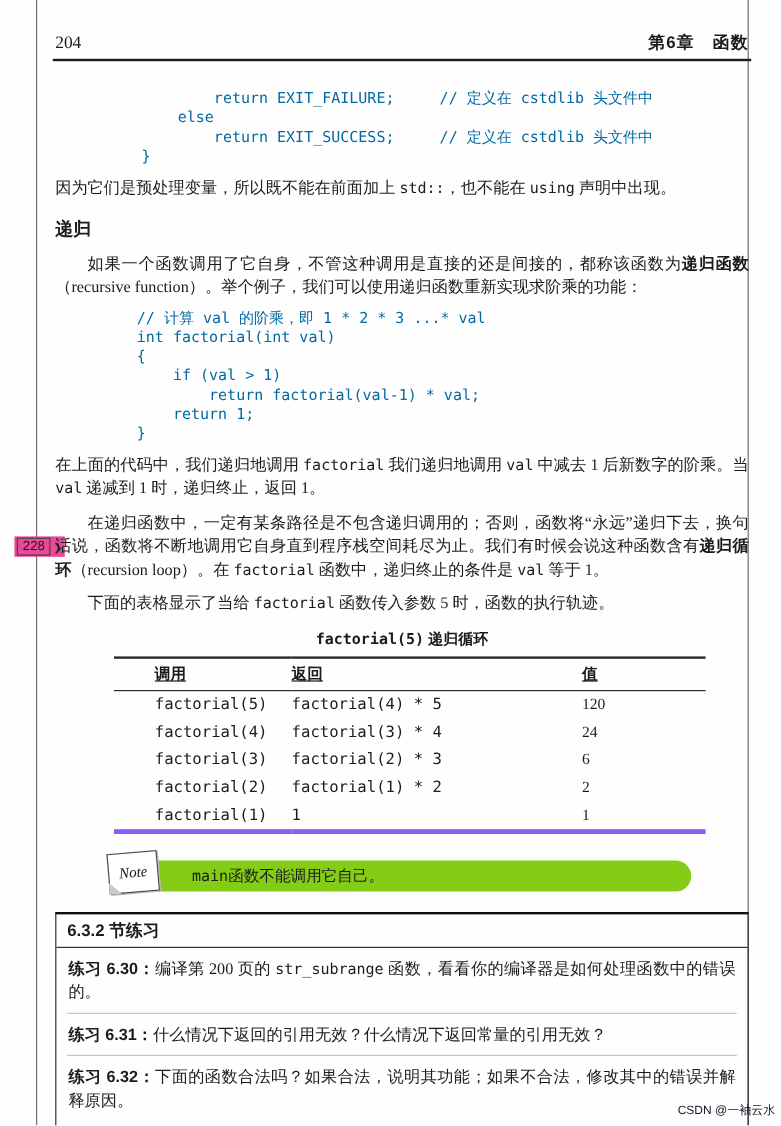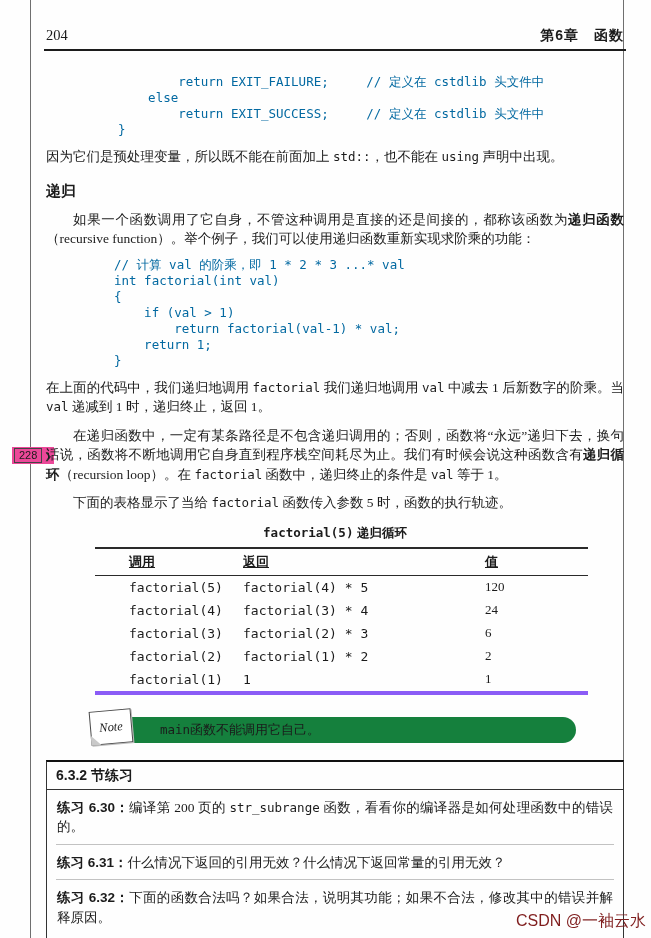--- a/index.html
+++ b/index.html
@@ -51,21 +51,21 @@
     font-weight:bold; font-size:13px; padding:4px 0;text-decoration:underline;
   }
   table.trace td { padding:3.5px 0; font-size:13px; }
   .mono { font-family:"DejaVu Sans Mono", monospace; font-size:12.5px; }
   .c1 { width:148px; padding-left:34px !important; }
   .c2 { width:242px; }
   .c3 { width:103px; }
 
   .note-row { position:relative; margin:22px 0 0 58px; width:472px; }
   .note-bar {
-    height:26px; background:#15803d; border-radius:4px 13px 13px 4px;
+    height:26px; background:#84cc16; border-radius:4px 13px 13px 4px;
     display:flex; align-items:center; padding-left:56px; font-size:13px;
   }
   .note-icon {
     position:absolute; left:-14px; top:-7px; width:42px; height:34px;
     background:#fff; border:1px solid #4a4a4a; transform:rotate(-5deg);
     display:flex; align-items:center; justify-content:center;
     font-style:italic; font-size:12.5px; box-shadow:1px 1px 0 #bbb;
   }
   .note-icon::after{
     content:""; position:absolute; left:-1px; bottom:-1px;
@@ -89,21 +89,21 @@
     gap:2px; background:#ec4899; padding:1px 2px;
   }
   .mm-box {
     border:1.5px solid #444; font-family:"Liberation Sans", sans-serif;
     font-size:11px; line-height:13px; padding:0 4px;
   }
   .mm-arrow { font-size:9px; color:#333; }
 
   .watermark {
     position:absolute; right:5px; bottom:6px; z-index:5;
-    color:#7f1d1d; font-family:"Liberation Sans", sans-serif; font-size:16px;
+    color:#0f172a; font-family:"Liberation Sans", sans-serif; font-size:10px;
   }
 </style>
 </head>
 <body>
 
 <div class="page">
   <div class="edge edge-left"></div>
   <div class="edge edge-right"></div>
 
   <header class="page-header">

